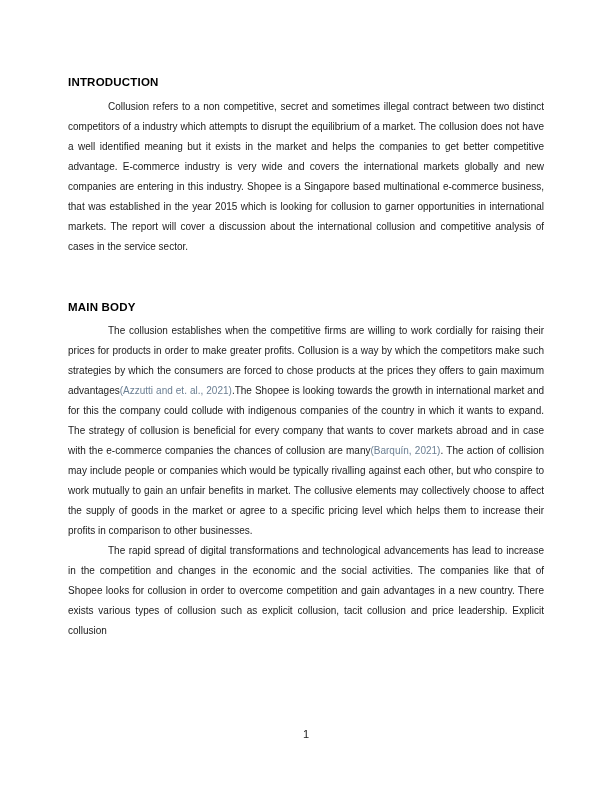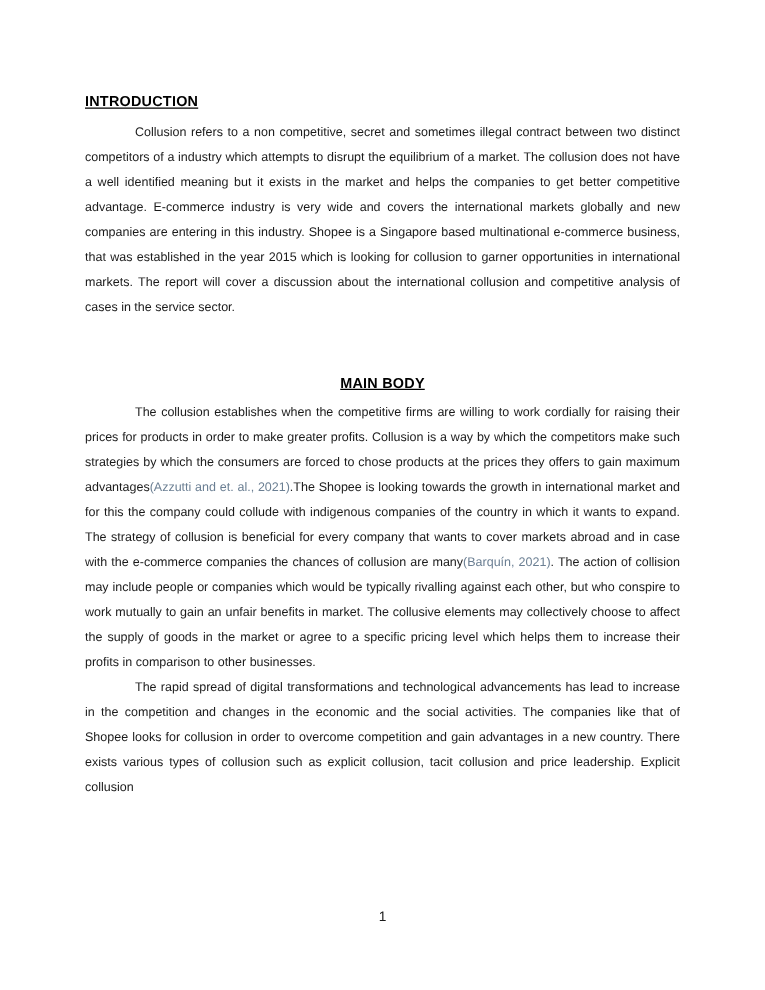--- a/index.html
+++ b/index.html
@@ -25,31 +25,29 @@
     width: 476px;
   }
 
   .heading {
     font-size: 11.5px;
     font-weight: bold;
     color: #000000;
     line-height: 20px;
     letter-spacing: 0.2px;
     margin: 0;
-    text-decoration: underline;
   }
 
   .heading.intro {
     margin-bottom: 5px;
   }
 
   .heading.mainbody {
     margin-top: 0;
     margin-bottom: 4px;
-    text-align: center;
   }
 
   .para {
     font-size: 10px;
     color: #1a1a1a;
     line-height: 20px;
     text-align: justify;
     text-justify: inter-word;
     text-indent: 40px;
     margin: 0;

